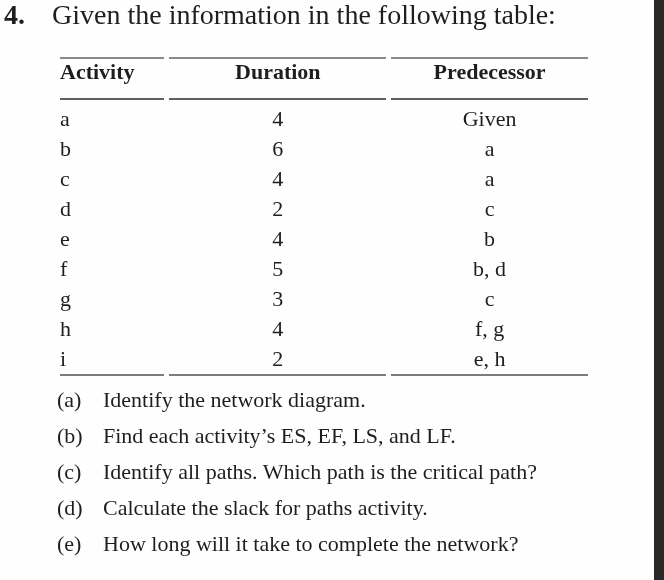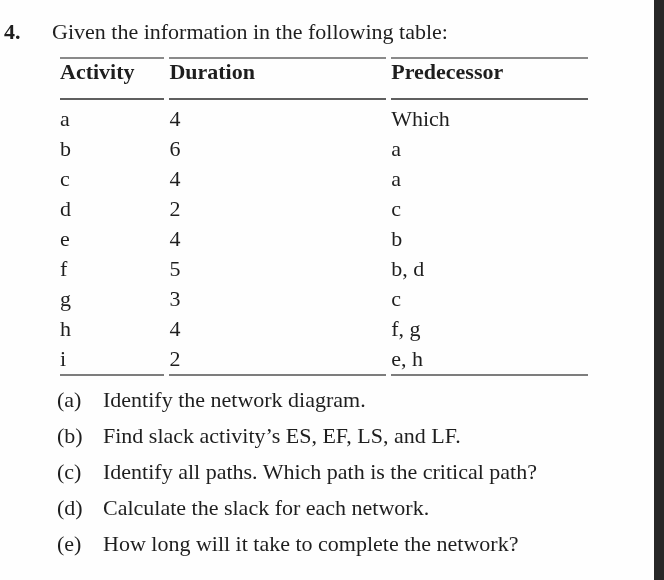--- a/index.html
+++ b/index.html
@@ -19,23 +19,23 @@
     position: absolute;
     top: 0;
     right: 0;
     width: 10px;
     height: 580px;
     background: #282828;
   }
   .problem-header {
     position: absolute;
     left: 4px;
-    top: 18px;
+    top: 1px;
     width: 620px;
-    font-size: 22px;
+    font-size: 28px;
     line-height: 28px;
     white-space: nowrap;
   }
   .problem-number {
     font-weight: bold;
     display: inline-block;
     width: 48px;
   }
   .activity-table {
     position: absolute;
@@ -65,21 +65,21 @@
   .activity-table tr:first-child td {
     padding-top: 4px;
   }
   .activity-table tr:last-child td {
     border-bottom: 2px solid #7d7d7d;
   }
   .col-activity { width: 104px; }
   .col-duration { width: 216px; }
   .col-predecessor { width: 196px; }
   .cell-left  { text-align: left; }
-  .cell-center { text-align: left; }
+  .cell-center { text-align: center; }
   .questions {
     position: absolute;
     left: 57px;
     top: 386px;
     width: 580px;
   }
   .question-row {
     display: flex;
     font-size: 22px;
     line-height: 27px;
@@ -112,21 +112,21 @@
       <tr>
         <th class="cell-left">Activity</th>
         <th class="cell-center">Duration</th>
         <th class="cell-center">Predecessor</th>
       </tr>
     </thead>
     <tbody>
       <tr>
         <td class="cell-left">a</td>
         <td class="cell-center">4</td>
-        <td class="cell-center">Which</td>
+        <td class="cell-center">Given</td>
       </tr>
       <tr>
         <td class="cell-left">b</td>
         <td class="cell-center">6</td>
         <td class="cell-center">a</td>
       </tr>
       <tr>
         <td class="cell-left">c</td>
         <td class="cell-center">4</td>
         <td class="cell-center">a</td>
@@ -164,29 +164,29 @@
     </tbody>
   </table>
 
   <div class="questions">
     <div class="question-row">
       <span class="question-label">(a)</span>
       <span class="question-text">Identify the network diagram.</span>
     </div>
     <div class="question-row">
       <span class="question-label">(b)</span>
-      <span class="question-text">Find slack activity’s ES, EF, LS, and LF.</span>
+      <span class="question-text">Find each activity’s ES, EF, LS, and LF.</span>
     </div>
     <div class="question-row">
       <span class="question-label">(c)</span>
       <span class="question-text">Identify all paths. Which path is the critical path?</span>
     </div>
     <div class="question-row">
       <span class="question-label">(d)</span>
-      <span class="question-text">Calculate the slack for each network.</span>
+      <span class="question-text">Calculate the slack for paths activity.</span>
     </div>
     <div class="question-row">
       <span class="question-label">(e)</span>
       <span class="question-text">How long will it take to complete the network?</span>
     </div>
   </div>
 
   <div class="edge-bar"></div>
 </div>
 

